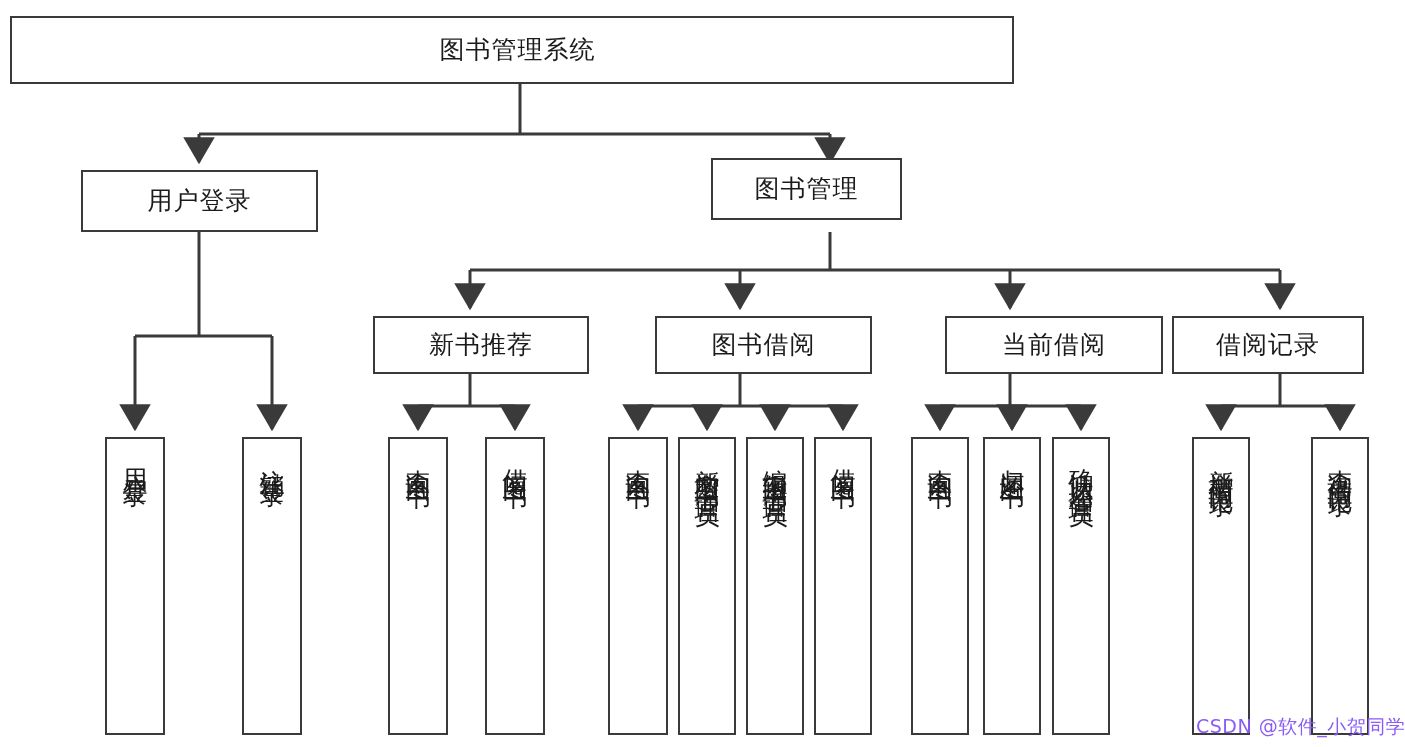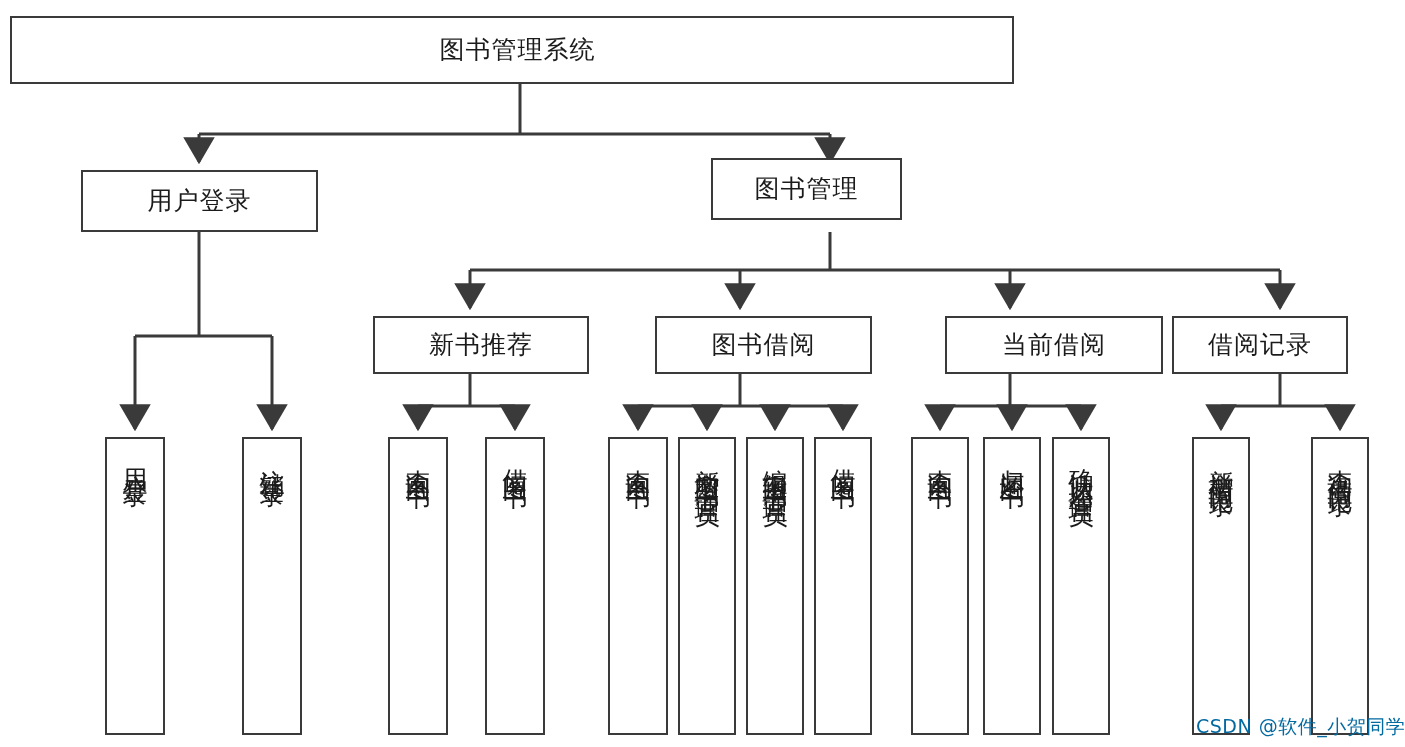--- a/index.html
+++ b/index.html
@@ -49,21 +49,21 @@
     writing-mode: vertical-rl;
     text-orientation: upright;
     font-size: 25px;
     letter-spacing: 5px;
     line-height: 1.0;
     white-space: nowrap;
   }
   .watermark {
     position: absolute;
     font-size: 19px;
-    color: #0369a1;
+    color: #8b5cf6;
     white-space: nowrap;
     letter-spacing: 0.5px;
   }
 </style>
 </head>
 <body>
 
 <div id="diagram-root">
 
   <svg id="diagram-svg" viewBox="0 0 1405 747" xmlns="http://www.w3.org/2000/svg">
@@ -141,21 +141,21 @@
 
   <div class="node-box node-h" style="left: 362px; top: 316px; width: 216px; height: 58px; margin-left: 11px;">
     <span class="node-label">新书推荐</span>
   </div>
   <div class="node-box node-h" style="left: 631px; top: 316px; width: 217px; height: 58px; margin-left: 24px;">
     <span class="node-label">图书借阅</span>
   </div>
   <div class="node-box node-h" style="left: 901px; top: 316px; width: 218px; height: 58px; margin-left: 44px;">
     <span class="node-label">当前借阅</span>
   </div>
-  <div class="node-box node-h" style="left: 1172px; top: 316px; width: 176px; height: 58px;">
+  <div class="node-box node-h" style="left: 1172px; top: 316px; width: 192px; height: 58px;">
     <span class="node-label">借阅记录</span>
   </div>
 
   <div class="node-box node-v" style="left: 105px; top: 437px; width: 60px; height: 298px;">
     <span class="node-label">用户登录</span>
   </div>
   <div class="node-box node-v" style="left: 242px; top: 437px; width: 60px; height: 298px;">
     <span class="node-label">注销登录</span>
   </div>
   <div class="node-box node-v" style="left: 388px; top: 437px; width: 60px; height: 298px;">

